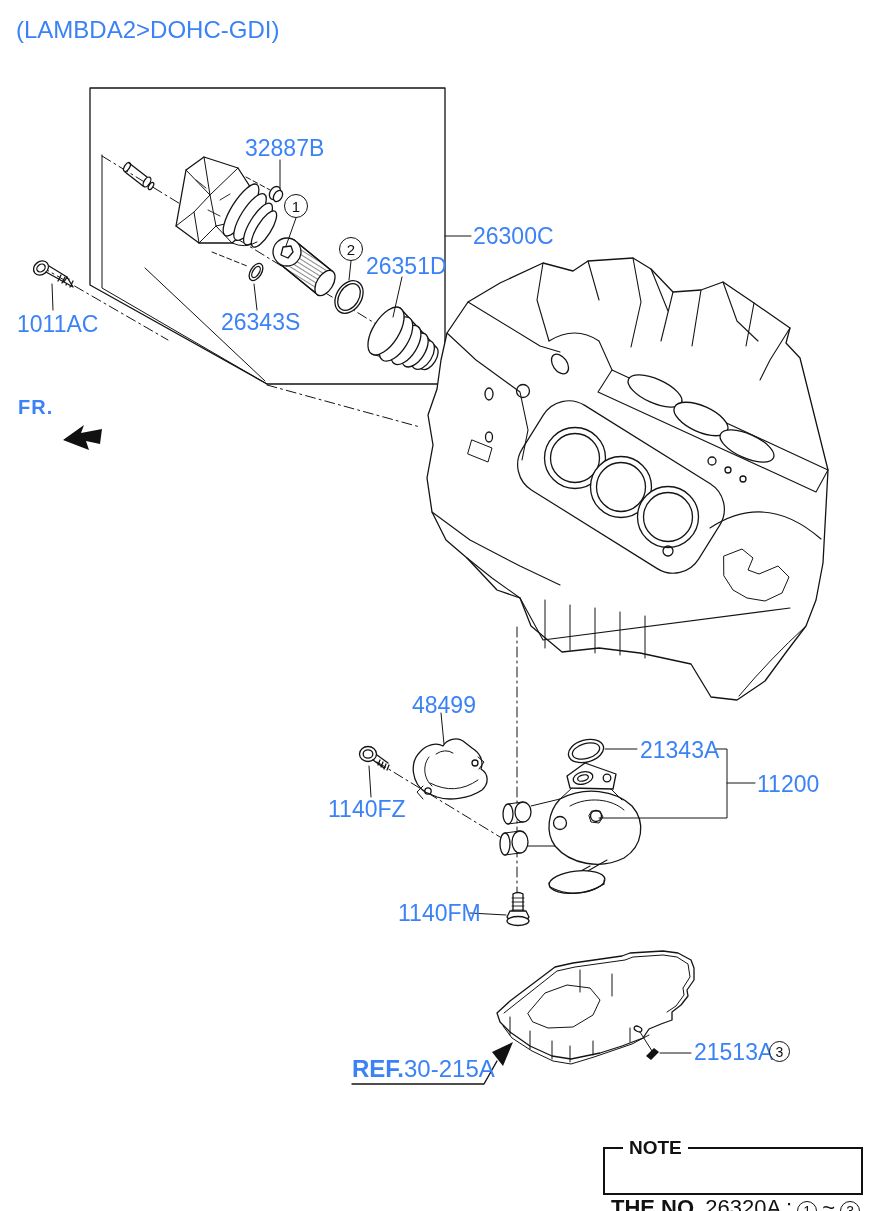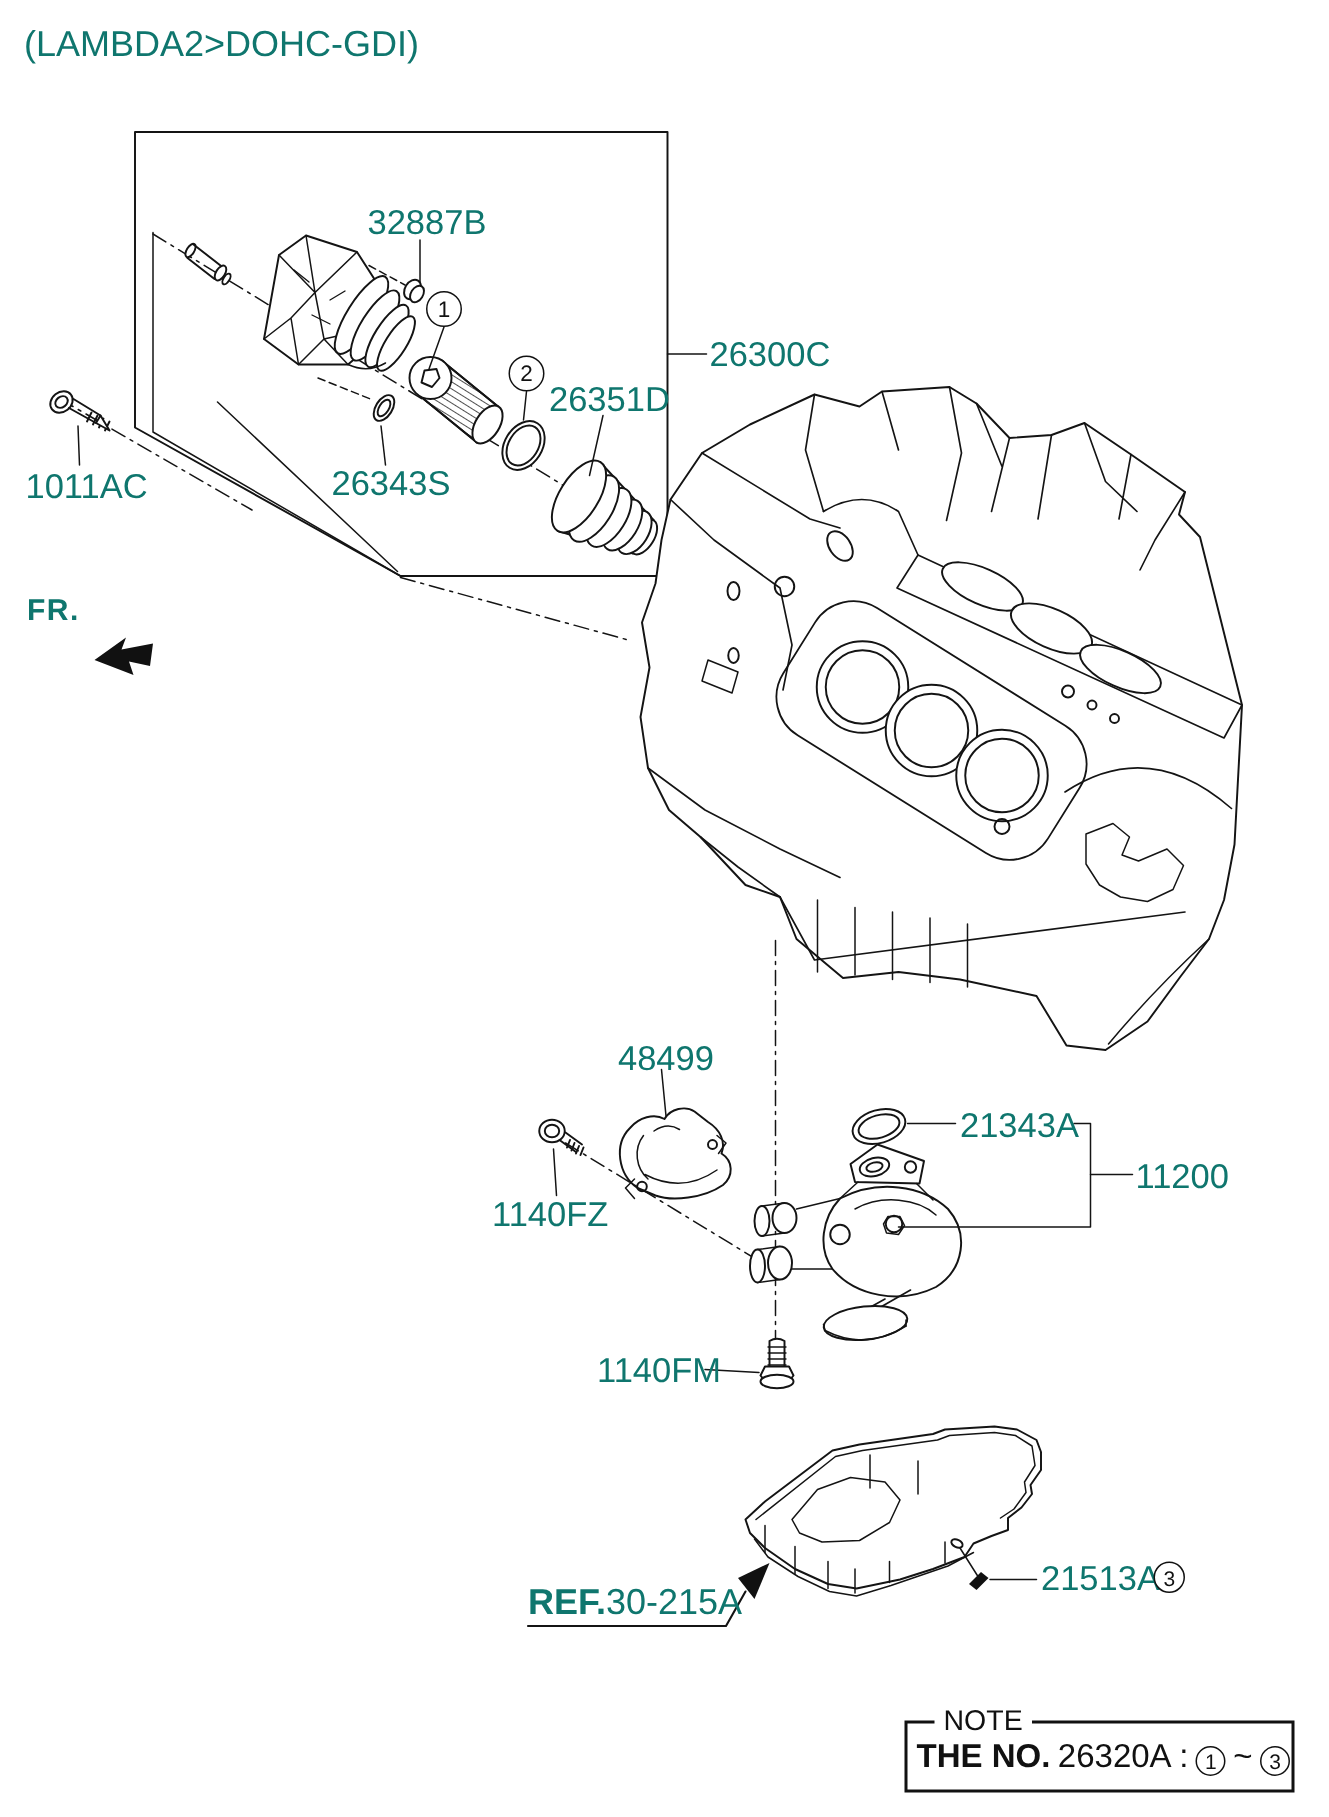--- a/index.html
+++ b/index.html
@@ -1,31 +1,31 @@
 <!DOCTYPE html>
 <html><head>
 <meta charset="utf-8">
 <style>
   html,body{margin:0;padding:0;background:#fff;}
   #stage{position:relative;width:886px;height:1211px;background:#fff;overflow:hidden;
          font-family:"Liberation Sans",sans-serif;color:#111;}
   #art{position:absolute;left:0;top:0;}
-  .lbl{position:absolute;font-size:23px;line-height:1.05;white-space:nowrap;color:#0f766e;}
-  .bold{font-weight:bold;}
+  .lbl{position:absolute;font-size:23px;line-height:1.05;white-space:nowrap;color:#3b82f6;}
+  .bold{font-weight:bold;margin-top:37px;}
   .title{font-size:24px;}
   .fr{font-size:20px;font-weight:bold;letter-spacing:1px;}
   .callout{position:absolute;box-sizing:border-box;border:1.8px solid #111;border-radius:50%;
            background:#fff;display:flex;align-items:center;justify-content:center;
            font-size:15px;}
   .c24{width:24px;height:24px;}
   .c21{width:21px;height:21px;font-size:14px;}
   .ref-line{font-size:24px;}
   .notebox{position:absolute;left:603px;top:1147px;width:256px;height:44px;border:2px solid #111;}
   .notetitle{position:absolute;left:18px;top:-12px;background:#fff;padding:0 6px;
-             font-weight:normal;font-size:19px;}
+             font-weight:bold;font-size:19px;}
   .notebody{position:absolute;left:6px;top:9px;display:flex;align-items:flex-end;gap:5px;
             font-size:22px;white-space:nowrap;}
   .ncirc{box-sizing:border-box;width:20px;height:20px;border:1.6px solid #111;border-radius:50%;
          background:#fff;display:flex;align-items:center;justify-content:center;font-size:14px;}
 </style>
 </head>
 <body>
 
 <div id="stage">
 

